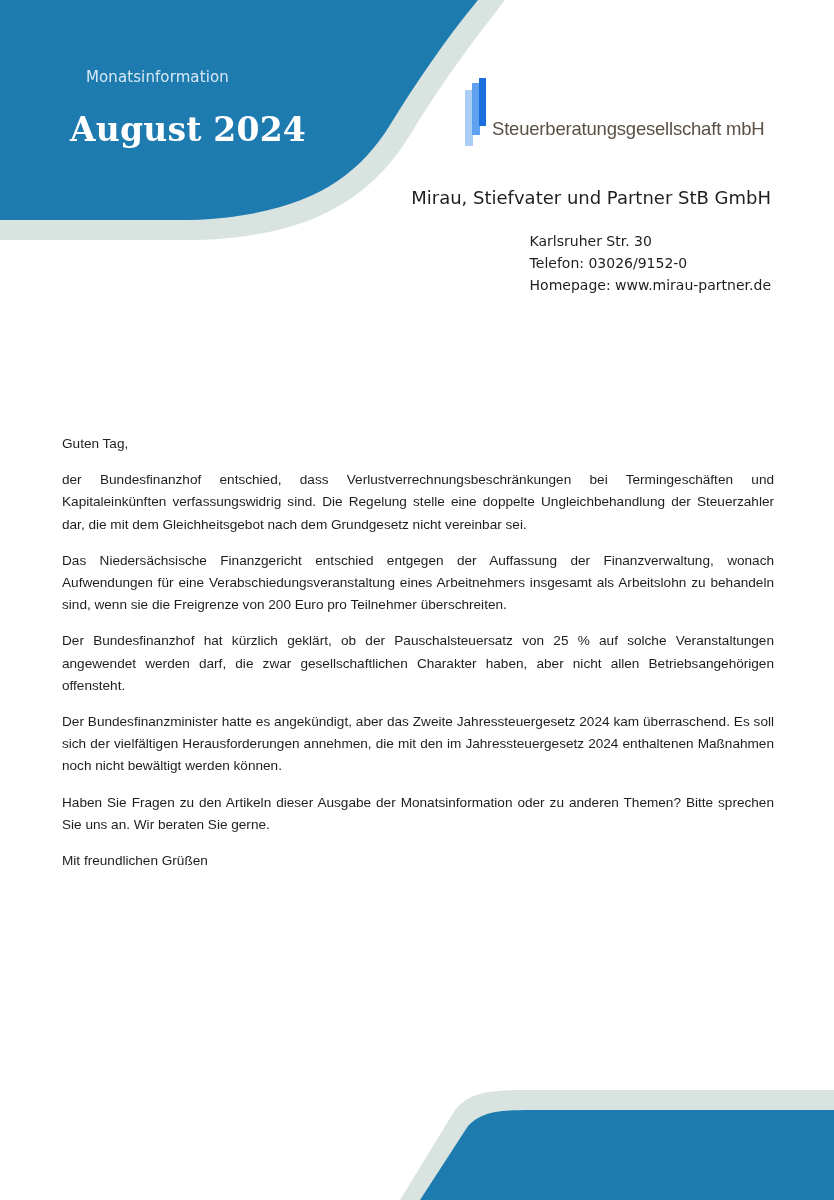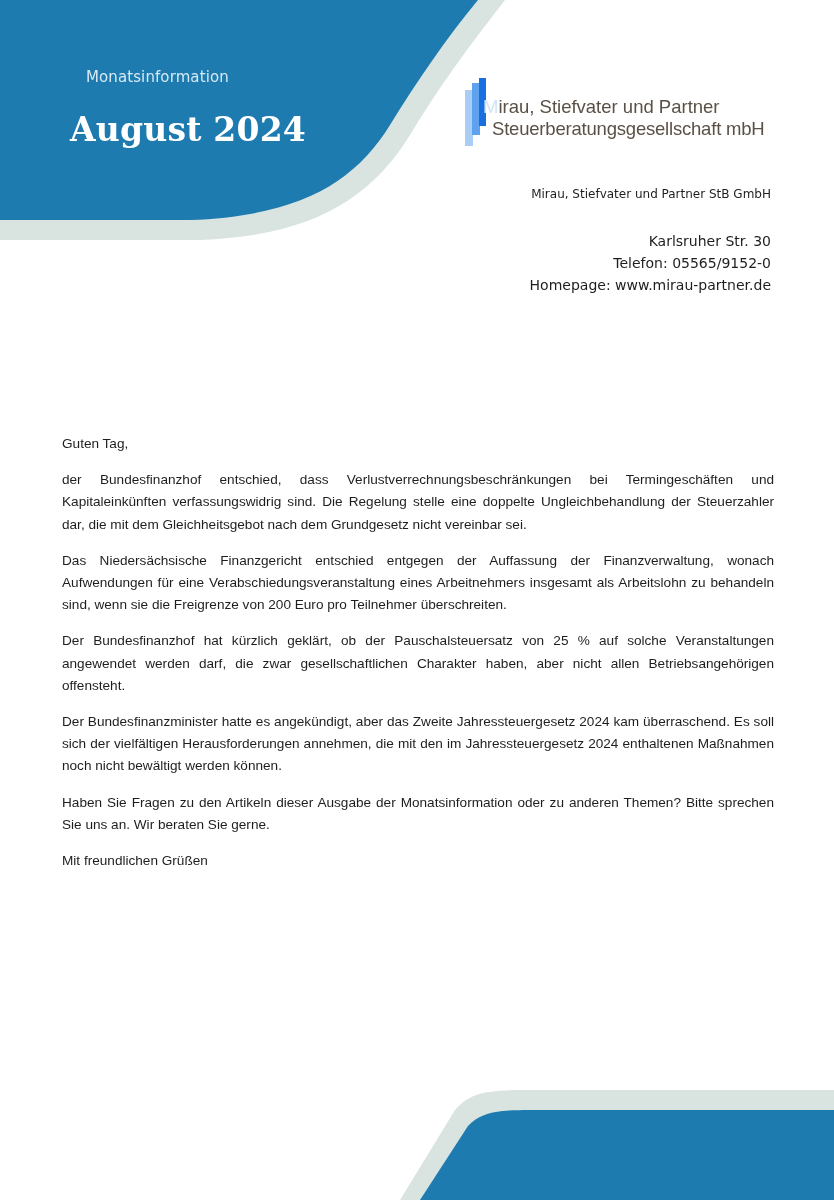--- a/index.html
+++ b/index.html
@@ -10,22 +10,22 @@
              font-family: "DejaVu Sans", sans-serif; letter-spacing: 0.1px; margin-left: 23px; }
   .hdr-title { position: absolute; left: 62px; top: 110px; font-size: 33px; font-weight: bold; color: #ffffff;
                font-family: "DejaVu Serif", "Liberation Serif", serif; letter-spacing: 0.2px; margin-left: 8px; }
   .logo { position: absolute; left: 465px; top: 78px; width: 330px; height: 72px; }
   .logo .bar { position: absolute; }
   .logo-line1 { position: absolute; left: 18px; top: 18px; font-size: 18.5px; color: #5a5045;
                 font-family: "Liberation Sans", sans-serif; white-space: nowrap; }
   .logo-line1 .m { color: #cfe4f9; }
   .logo-line2 { position: absolute; left: 27px; top: 40px; font-size: 18.5px; color: #5a5045;
                 font-family: "Liberation Sans", sans-serif; white-space: nowrap; letter-spacing: -0.2px; text-align: right; }
-  .company { position: absolute; right: 63px; top: 187px; font-size: 12px; text-align: right; white-space: nowrap; }
-  .address { position: absolute; right: 63px; top: 230px; font-size: 14px; text-align: right; line-height: 22.2px; }
+  .company { position: absolute; right: 63px; top: 187px; font-size: 18px; text-align: right; white-space: nowrap; }
+  .address { position: absolute; right: 63px; top: 230px; font-size: 14px; text-align: left; line-height: 22.2px; }
   .address div { white-space: nowrap; }
   .body { position: absolute; left: 62px; top: 397px; width: 712px; font-size: 13.6px; line-height: 22.2px;
           font-family: "Liberation Sans", sans-serif; color: #1e1e1e; }
   .body p { margin: 0 0 14px 0; text-align: justify; }
   .body p.greet { margin-bottom: 14px; margin-top: 36px; }
 </style>
 </head>
 <body>
 
 <svg class="deco" width="834" height="1200" viewBox="0 0 834 1200">
@@ -39,29 +39,28 @@
   <path d="M420,1200 L468,1126 C480,1113 495,1110 530,1110 L834,1110 L834,1200 Z" fill="#1e7bb0"></path>
 </svg>
 
 <div class="hdr-sub">Monatsinformation</div>
 <div class="hdr-title">August 2024</div>
 
 <div class="logo">
   <div class="bar" style="left:0;top:12px;width:8px;height:56px;background:#a9cdf5;"></div>
   <div class="bar" style="left:7px;top:5px;width:8px;height:52px;background:#5ea2ef;"></div>
   <div class="bar" style="left:14px;top:0;width:7px;height:48px;background:#1a6fe0;"></div>
-  <div class="logo-line1"><span class="m">M</span><span>irau, Stiefvater und Partner</span></div>
   <div class="logo-line2">Steuerberatungsgesellschaft mbH</div>
 </div>
 
 <div class="company">Mirau, Stiefvater und Partner StB GmbH</div>
 
 <div class="address">
   <div>Karlsruher Str. 30</div>
-  <div>Telefon: 05565/9152-0</div>
+  <div>Telefon: 03026/9152-0</div>
   <div>Homepage: www.mirau-partner.de</div>
 </div>
 
 <div class="body">
   <p class="greet">Guten Tag,</p>
   <p>der Bundesfinanzhof entschied, dass Verlustverrechnungsbeschränkungen bei Termingeschäften und Kapitaleinkünften verfassungswidrig sind. Die Regelung stelle eine doppelte Ungleichbehandlung der Steuerzahler dar, die mit dem Gleichheitsgebot nach dem Grundgesetz nicht vereinbar sei.</p>
   <p>Das Niedersächsische Finanzgericht entschied entgegen der Auffassung der Finanzverwaltung, wonach Aufwendungen für eine Verabschiedungsveranstaltung eines Arbeitnehmers insgesamt als Arbeitslohn zu behandeln sind, wenn sie die Freigrenze von 200 Euro pro Teilnehmer überschreiten.</p>
   <p>Der Bundesfinanzhof hat kürzlich geklärt, ob der Pauschalsteuersatz von 25 % auf solche Veranstaltungen angewendet werden darf, die zwar gesellschaftlichen Charakter haben, aber nicht allen Betriebsangehörigen offensteht.</p>
   <p>Der Bundesfinanzminister hatte es angekündigt, aber das Zweite Jahressteuergesetz 2024 kam überraschend. Es soll sich der vielfältigen Herausforderungen annehmen, die mit den im Jahressteuergesetz 2024 enthaltenen Maßnahmen noch nicht bewältigt werden können.</p>
   <p>Haben Sie Fragen zu den Artikeln dieser Ausgabe der Monatsinformation oder zu anderen Themen? Bitte sprechen Sie uns an. Wir beraten Sie gerne.</p>

